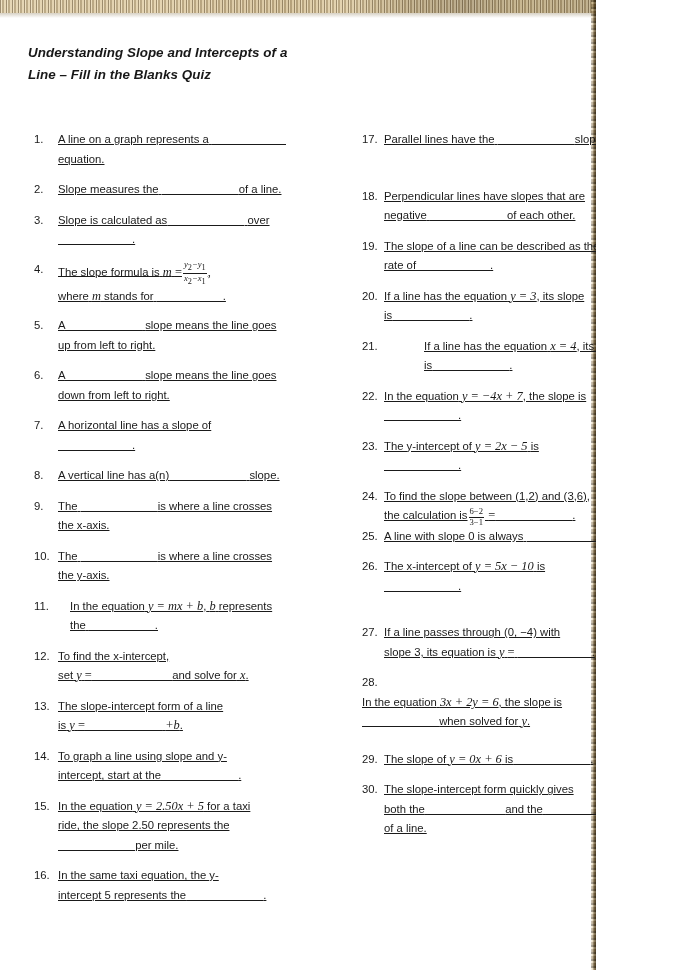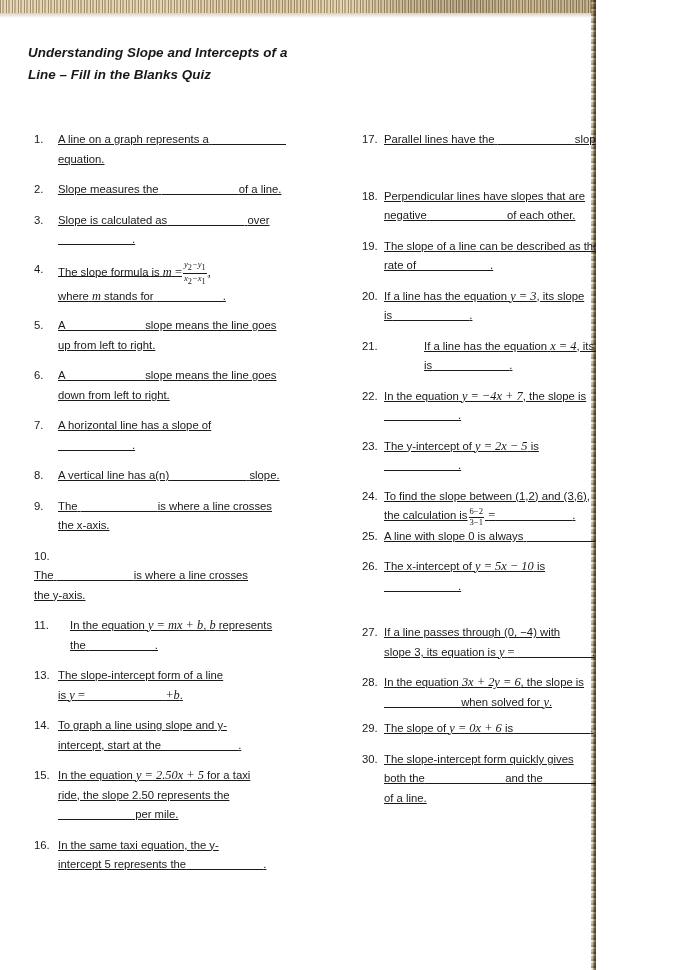--- a/index.html
+++ b/index.html
@@ -281,21 +281,21 @@
     <div class="qitem" style="margin-bottom:11px;">
       <div class="qnum">9.</div>
       <div class="qbody">
         <span>The</span>
         <span class="blank w-long"></span>
         <span>is where a line crosses</span><br>
         <span>the x-axis.</span>
       </div>
     </div>
 
-    <div class="qitem" style="margin-bottom:11px;flex-direction:column;">
+    <div class="qitem" style="margin-bottom:11px;">
       <div class="qnum">10.</div>
       <div class="qbody">
         <span>The</span>
         <span class="blank w-long"></span>
         <span>is where a line crosses</span><br>
         <span>the y-axis.</span>
       </div>
     </div>
 
     <div class="qitem" style="margin-bottom:11px;gap:12px;">
@@ -303,20 +303,32 @@
       <div class="qbody">
         <span>In the equation</span>
         <span class="mi">y = mx + b</span><span>,</span>
         <span class="mi">b</span>
         <span>represents</span><br>
         <span>the</span>
         <span class="blank w-mid"></span><span>.</span>
       </div>
     </div>
 
+    <div class="qitem" style="margin-bottom:11px;">
+      <div class="qnum">12.</div>
+      <div class="qbody">
+        <span>To find the x-intercept,</span><br>
+        <span>set</span>
+        <span class="mi">y</span>
+        <span class="mo">=</span>
+        <span class="blank w-long"></span>
+        <span>and solve for</span>
+        <span class="mi">x</span><span>.</span>
+      </div>
+    </div>
 
     <div class="qitem" style="margin-bottom:11px;">
       <div class="qnum">13.</div>
       <div class="qbody">
         <span>The slope-intercept form of a line</span><br>
         <span>is</span>
         <span class="mi">y</span>
         <span class="mo">=</span>
         <span class="blank w-long"></span>
         <span class="mi">+b</span><span>.</span>
@@ -455,21 +467,21 @@
       <div class="qnum">27.</div>
       <div class="qbody">
         <span>If a line passes through (0, −4) with</span><br>
         <span>slope 3, its equation is</span>
         <span class="mi">y</span>
         <span class="mo">=</span>
         <span class="blank w-long"></span><span>.</span>
       </div>
     </div>
 
-    <div class="qitem" style="margin-bottom:7px;">
+    <div class="qitem" style="margin-bottom:18px;flex-direction:column;">
       <div class="qnum">28.</div>
       <div class="qbody">
         <span>In the equation</span>
         <span class="mi">3x + 2y = 6</span><span>, the slope is</span><br>
         <span class="blank w-long"></span>
         <span>when solved for</span>
         <span class="mi">y</span><span>.</span>
       </div>
     </div>
 

